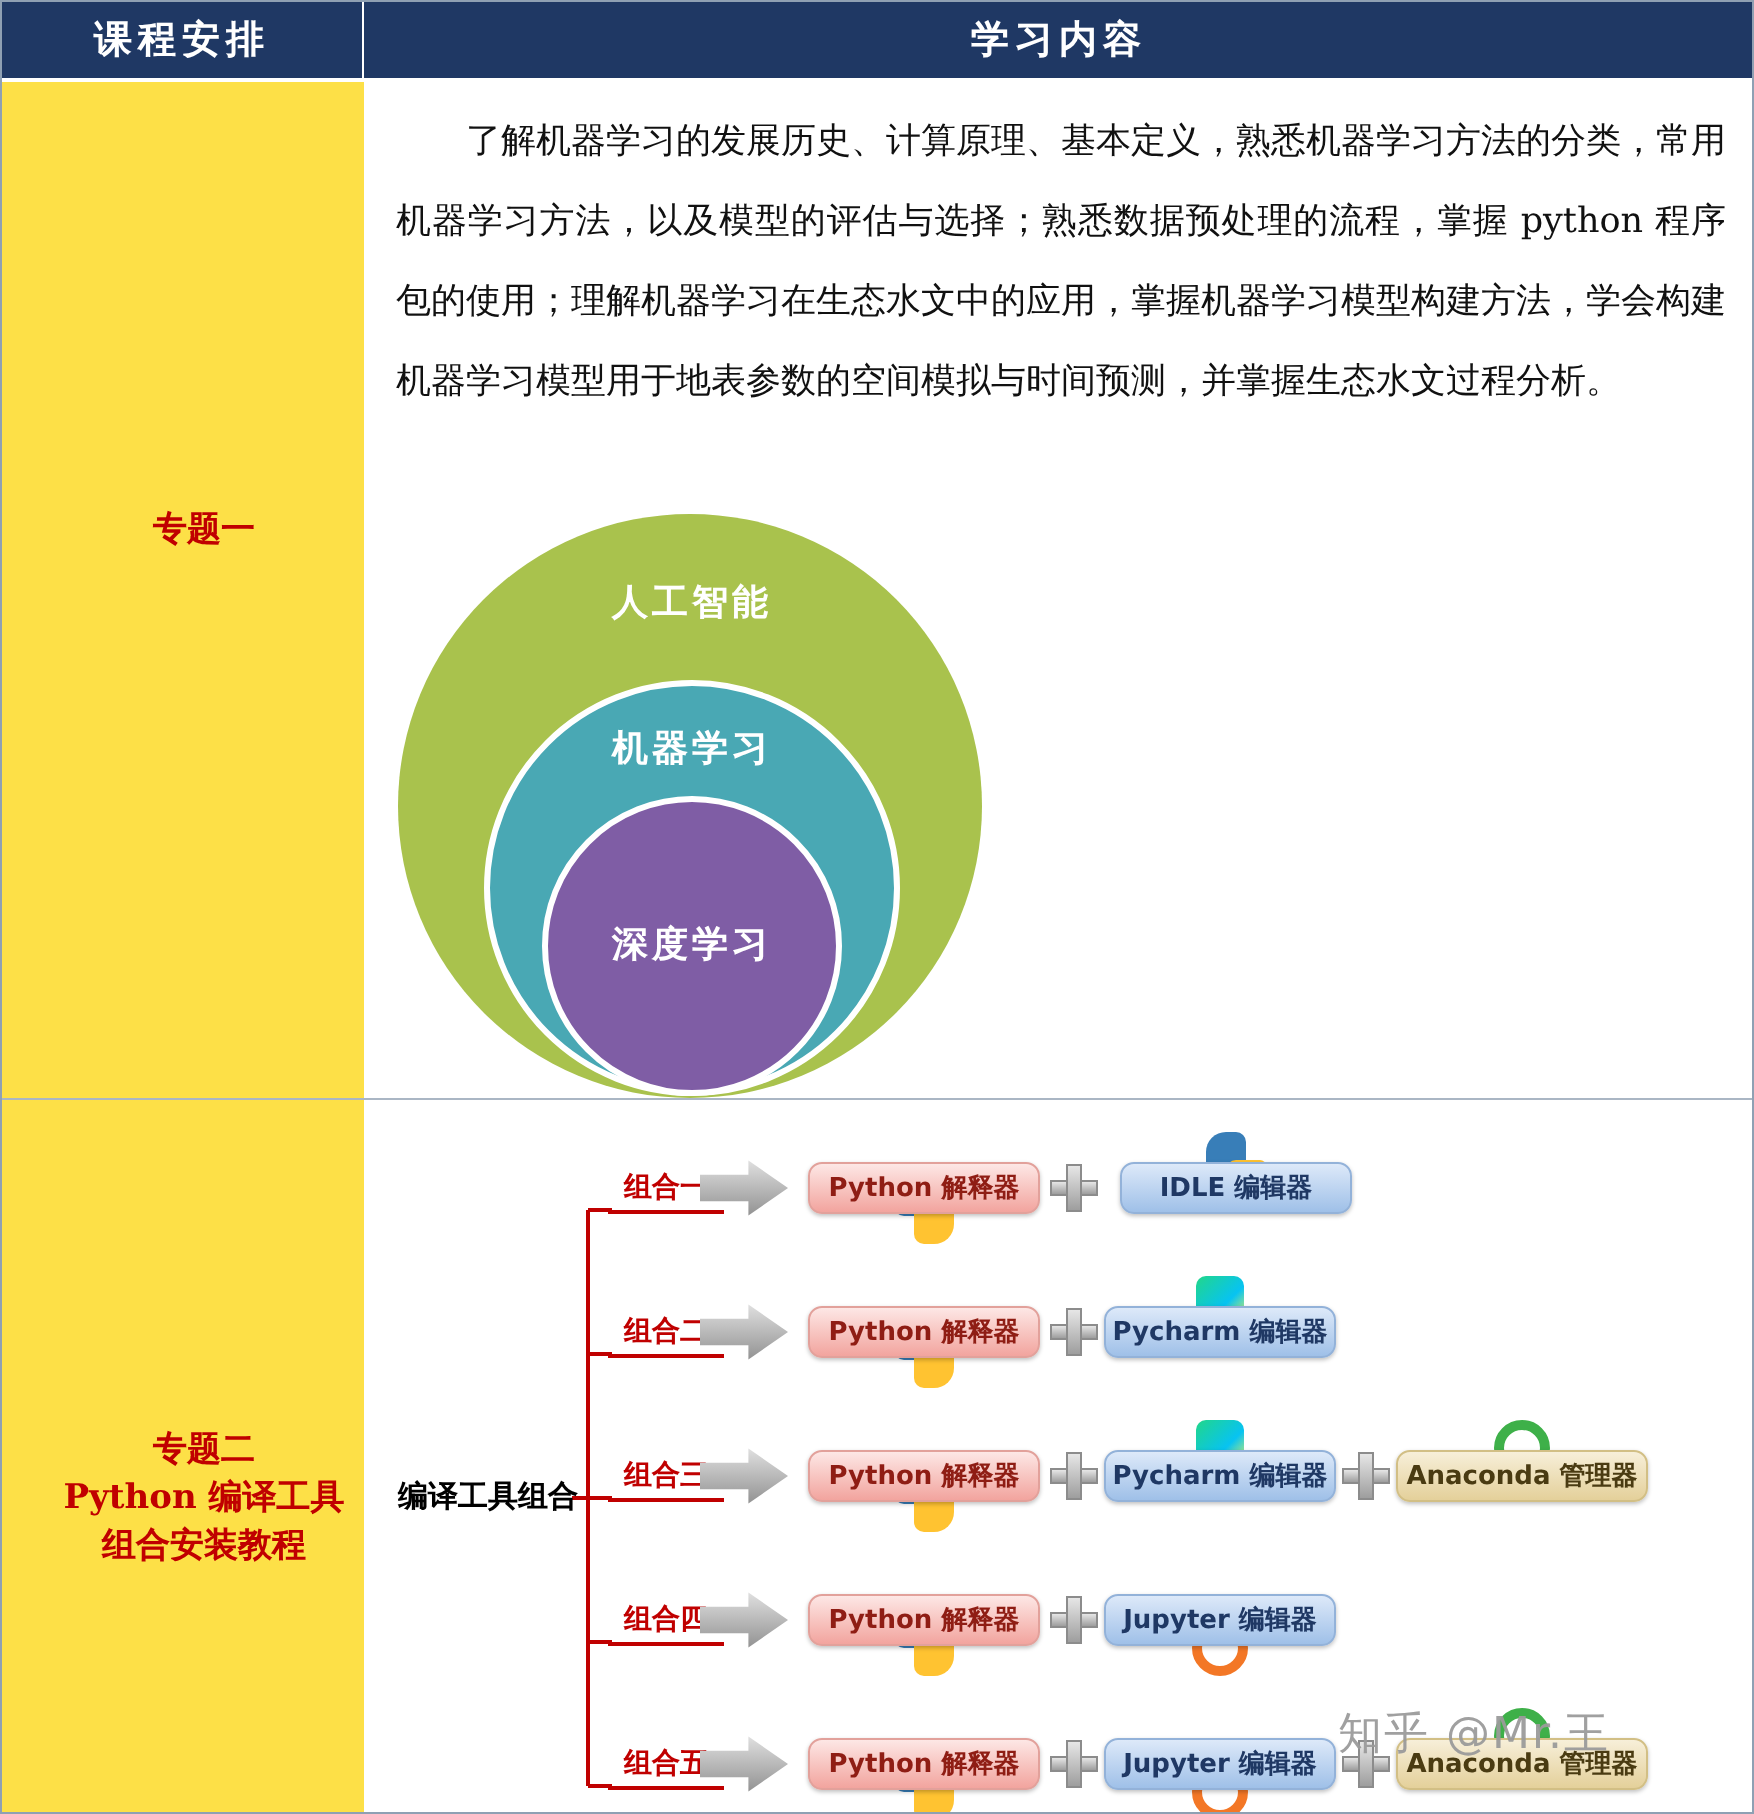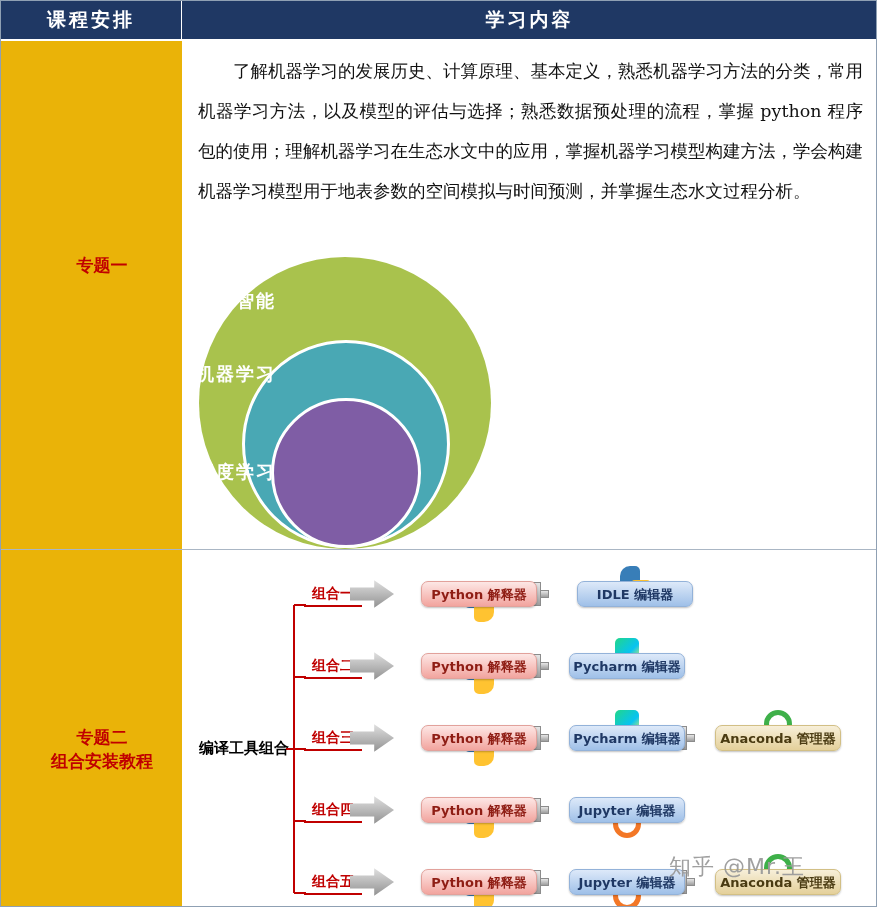--- a/index.html
+++ b/index.html
@@ -11,21 +11,21 @@
   
   .hdr-cell{
     position:absolute;top:0;height:38px;background:#1f3864;color:#fff;
     font-weight:bold;font-size:19px;letter-spacing:3px;
     display:flex;align-items:center;justify-content:center;
   }
   .hdr-left{left:0;width:180px;}
   .hdr-right{left:181px;width:695px;}
   
   .topic{
-    position:absolute;left:0;width:203px;background:#eab308;
+    position:absolute;left:0;width:203px;background:#fde047;
     border-right:1px solid #c9d1da;box-sizing:border-box;
     color:#c00000;font-weight:bold;font-size:17px;text-align:center;
     display:flex;flex-direction:column;align-items:center;justify-content:center;
   }
   .topic1{top:40px;height:508px;line-height:40px;padding:0 13px 60px 13px;}
   .topic2{top:549px;height:357px;line-height:24px;padding-top:40px;box-sizing:border-box;}
   
   .content{position:absolute;left:181px;width:695px;background:#fff;}
   .content1{top:40px;height:508px;}
   .content2{top:549px;height:357px;overflow:hidden;}
@@ -34,21 +34,21 @@
     margin:0;padding:10px 14px 0 16px;font-size:17.5px;line-height:40px;
     text-align:justify;text-indent:2em;color:#111;
   }
   
   .venn{position:absolute;left:14px;top:216px;width:300px;height:292px;}
   .vc{position:absolute;border-radius:50%;box-sizing:border-box;}
   .c-outer{left:3px;top:0;width:292px;height:292px;background:#a9c24d;}
   .c-middle{left:46px;top:83px;width:208px;height:208px;background:#49a8b4;border:3px solid #fff;}
   .c-inner{left:75px;top:141px;width:150px;height:150px;background:#7f5da5;border:3px solid #fff;}
   .vlabel{
-    position:absolute;width:100%;color:#fff;font-weight:bold;
+    position:absolute;width:100%;text-align:center;color:#fff;font-weight:bold;
     font-size:18px;letter-spacing:2px;font-family:"DejaVu Sans","Liberation Sans",sans-serif;
   }
   .l-outer{top:32px;}
   .l-middle{top:105px;}
   .l-inner{top:203px;}
   
   .tree{position:absolute;left:0;top:0;z-index:0;}
   .group-label{
     position:absolute;left:14px;top:189px;width:96px;text-align:center;
     font:bold 15px "DejaVu Sans","Liberation Sans",sans-serif;color:#000;
@@ -58,21 +58,21 @@
     position:absolute;left:122px;top:27px;width:58px;text-align:center;
     font:bold 14px "DejaVu Sans","Liberation Sans",sans-serif;color:#c00000;
     border-bottom:2px solid #c00000;padding-bottom:2px;
   }
   .arrow{
     position:absolute;left:168px;top:21px;width:44px;height:30px;
     background:linear-gradient(180deg,#e3e3e3,#8f8f8f);
     clip-path:polygon(0 28%,55% 28%,55% 4%,100% 50%,55% 96%,55% 72%,0 72%);
     filter:drop-shadow(0 1px 1px rgba(0,0,0,.45));
   }
-  .tool{position:absolute;top:23px;height:26px;margin-left:17px;}
+  .tool{position:absolute;top:23px;height:26px;}
   .box{
     position:relative;z-index:2;height:26px;line-height:26px;width:100%;
     text-align:center;font-weight:bold;font-size:13px;border-radius:7px;
     font-family:"DejaVu Sans","Liberation Sans",sans-serif;box-sizing:border-box;
     box-shadow:0 1px 2px rgba(0,0,0,.25);
   }
   .pink{background:linear-gradient(180deg,#fde7e5,#f2a49e);color:#8f1d14;border:1px solid #e2a19b;}
   .blue{background:linear-gradient(180deg,#dde9f9,#9fc0e8);color:#1f3864;border:1px solid #93b2d9;}
   .tan{background:linear-gradient(180deg,#f7efd9,#e4d09a);color:#4a3b12;border:1px solid #d2bf85;}
   .plus{position:absolute;top:25px;width:22px;height:22px;}
@@ -119,20 +119,21 @@
       <span class="vlabel l-outer">人工智能</span>
       <span class="vlabel l-middle">机器学习</span>
       <span class="vlabel l-inner">深度学习</span>
     </div>
   </div>
 
   <div class="rowline"></div>
 
   <div class="topic topic2">
     <div>专题二</div>
+    <div>Python 编译工具</div>
     <div>组合安装教程</div>
   </div>
 
   <div class="content content2">
 
     <svg class="tree" width="695" height="357" viewBox="0 0 695 357">
       <line x1="104" y1="199" x2="113" y2="199" stroke="#c00000" stroke-width="2"></line>
       <line x1="112" y1="55" x2="112" y2="343" stroke="#c00000" stroke-width="2"></line>
       <line x1="112" y1="55" x2="124" y2="55" stroke="#c00000" stroke-width="2"></line>
       <line x1="112" y1="127" x2="124" y2="127" stroke="#c00000" stroke-width="2"></line>

